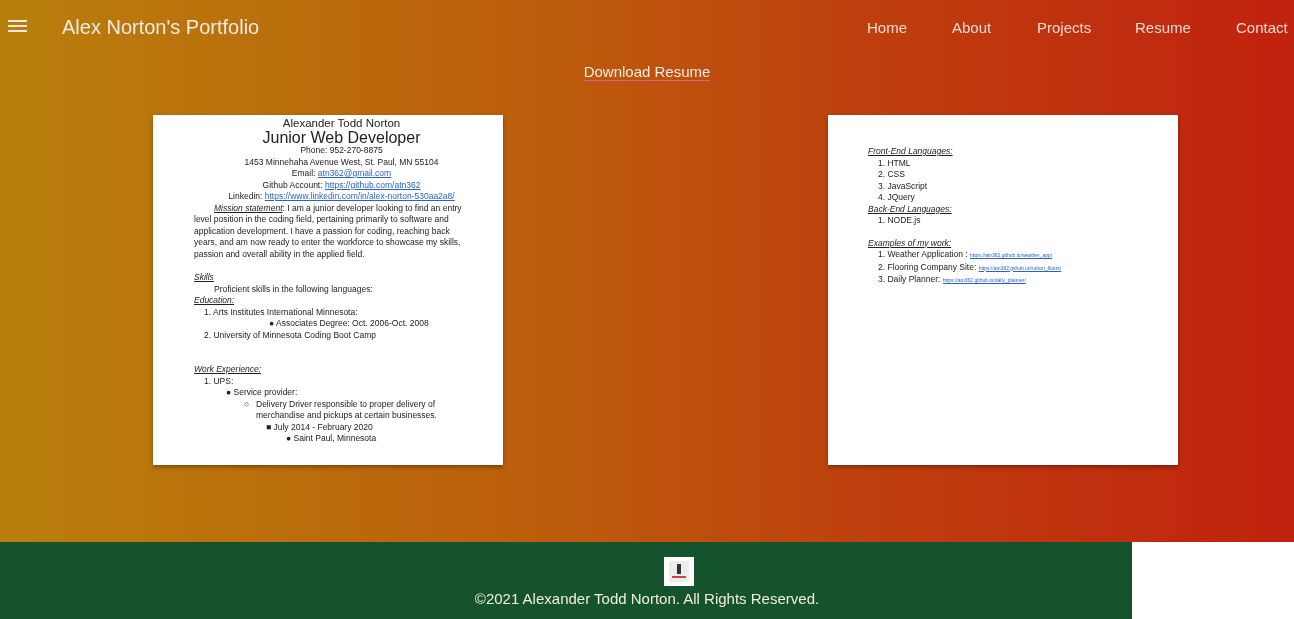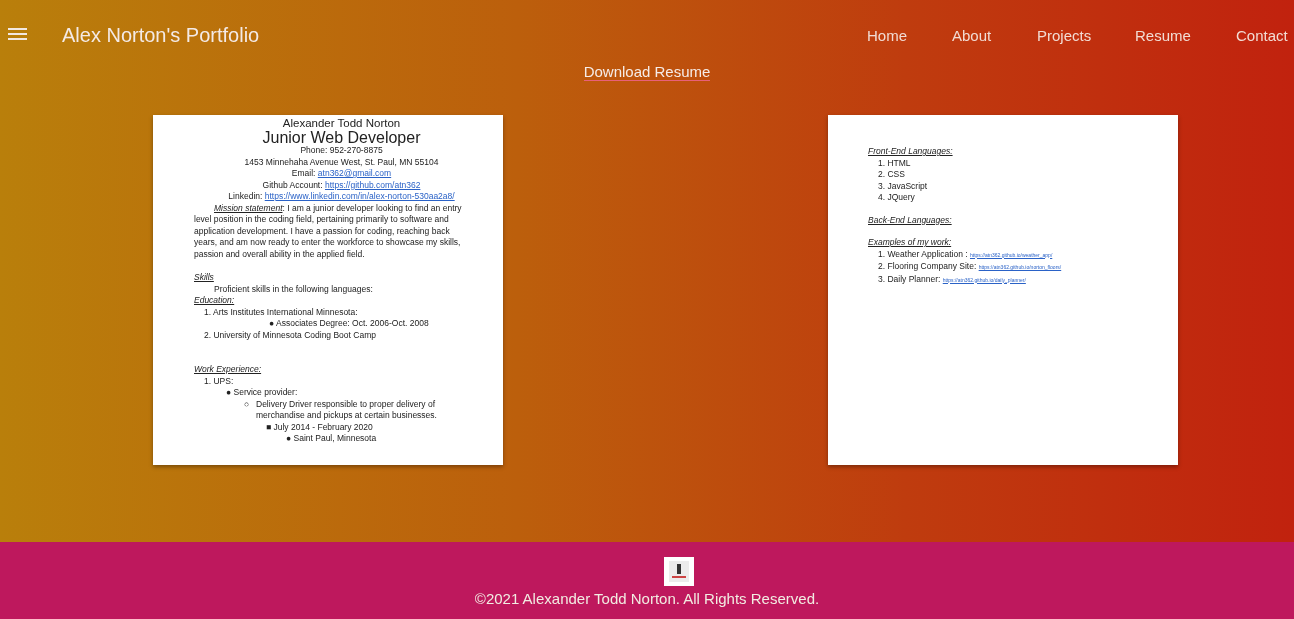--- a/index.html
+++ b/index.html
@@ -6,21 +6,21 @@
     html, body { width: 1294px; height: 619px; overflow: hidden; }
     body {
       font-family: "Liberation Sans", "DejaVu Sans", sans-serif;
       position: relative;
     }
     .page-bg {
       position: absolute; left: 0; top: 0; width: 1294px; height: 542px;
       background: linear-gradient(90deg, #b97f0b 0%, #bc5f0c 40%, #bf3c0e 70%, #c1220e 100%);
     }
     .navbar {
-      position: absolute; left: 0; top: 0; width: 1294px; height: 54px; margin-top: 8px;
+      position: absolute; left: 0; top: 0; width: 1294px; height: 54px;
     }
     .hamburger {
       position: absolute; left: 8px; top: 18px; width: 20px; height: 16px; cursor: pointer;
     }
     .hamburger span {
       position: absolute; left: 0; width: 19px; height: 2px; background: #f2e8e0;
     }
     .brand {
       position: absolute; left: 62px; top: 16px; font-size: 20px; color: #f4eae6;
       text-decoration: none; white-space: nowrap;
@@ -45,21 +45,21 @@
     .card2 { left: 828px; }
     .c { text-align: center; margin-left: 27px; }
     .name { font-size: 11.5px; line-height: 14px; margin-top: 1px; }
     .role { font-size: 16px; line-height: 15px; }
     .link { color: #2a62c7; text-decoration: underline; }
     .tiny-link { color: #2a62c7; text-decoration: underline; font-size: 5px; }
     .sec { font-style: italic; text-decoration: underline; }
     .p1body { padding-left: 41px; padding-right: 30px; }
     .indent { padding-left: 20px; }
     .footer {
-      position: absolute; left: 0; top: 542px; width: 1294px; height: 77px; background: #be185d;
+      position: absolute; left: 0; top: 542px; width: 1132px; height: 77px; background: #14532d;
     }
     .footer-logo {
       position: absolute; left: 664px; top: 15px; width: 30px; height: 29px; background: #ffffff;
     }
     .footer-logo .inner {
       position: absolute; left: 5px; top: 4px; width: 20px; height: 21px; background: #ececec;
     }
     .footer-logo .figure {
       position: absolute; left: 8px; top: 3px; width: 4px; height: 10px; background: #333;
     }
@@ -134,21 +134,22 @@
   </div>
 </div>
 
 <div class="resume-card card2">
   <div style="padding-left:40px; padding-top:31px">
     <div class="sec">Front-End Languages:</div>
     <div style="padding-left:10px">1. HTML</div>
     <div style="padding-left:10px">2. CSS</div>
     <div style="padding-left:10px">3. JavaScript</div>
     <div style="padding-left:10px">4. JQuery</div>
-    <div class="sec" style="margin-top:11px">Back-End Languages:</div>
+    <div class="sec" style="">Back-End Languages:</div>
+    <div style="padding-left:10px">1. NODE.js</div>
     <div class="sec" style="margin-top:11px">Examples of my work:</div>
     <div style="padding-left:10px"><span>1. Weather Application : </span><span class="tiny-link">https://atn362.github.io/weather_app/</span></div>
     <div style="padding-left:10px"><span>2. Flooring Company Site: </span><span class="tiny-link">https://atn362.github.io/norton_floors/</span></div>
     <div style="padding-left:10px"><span>3. Daily Planner: </span><span class="tiny-link">https://atn362.github.io/daily_planner/</span></div>
   </div>
 </div>
 
 <footer class="footer">
   <div class="footer-logo">
     <div class="inner">

